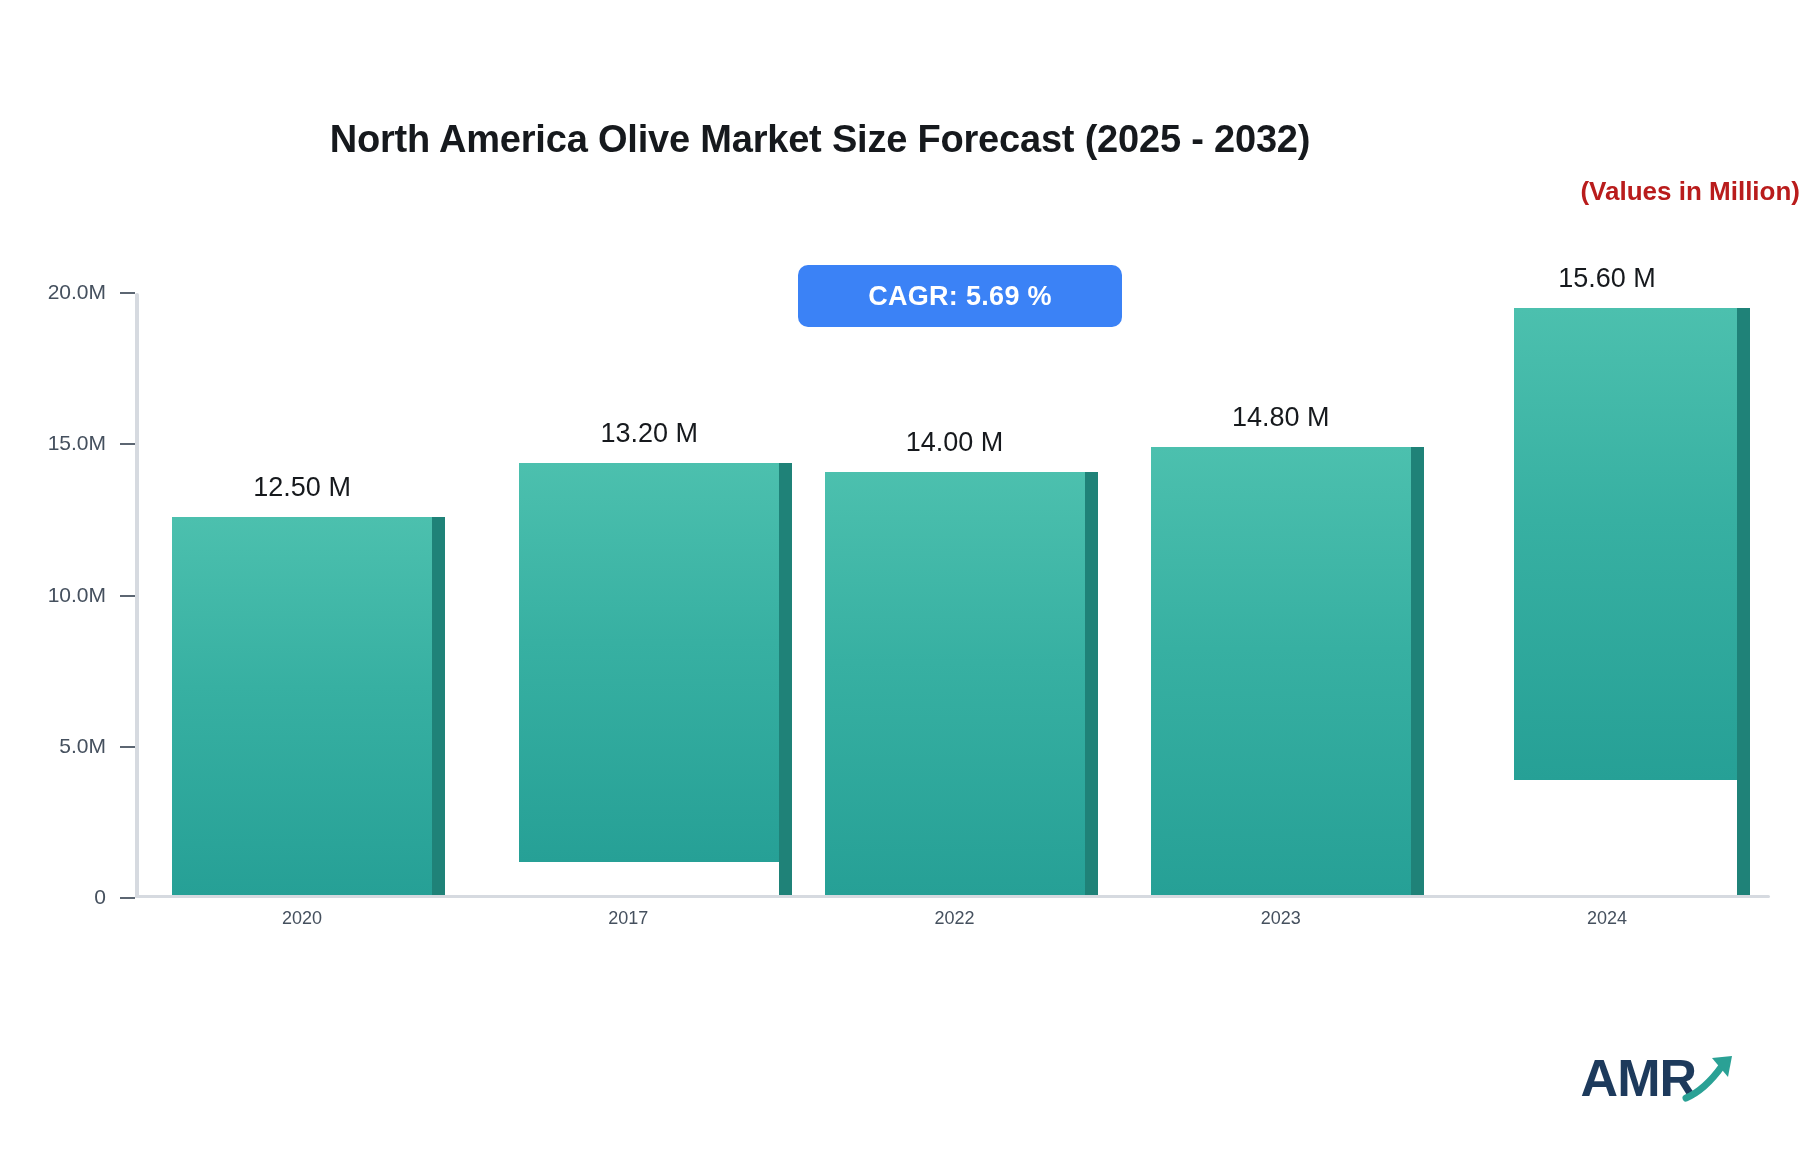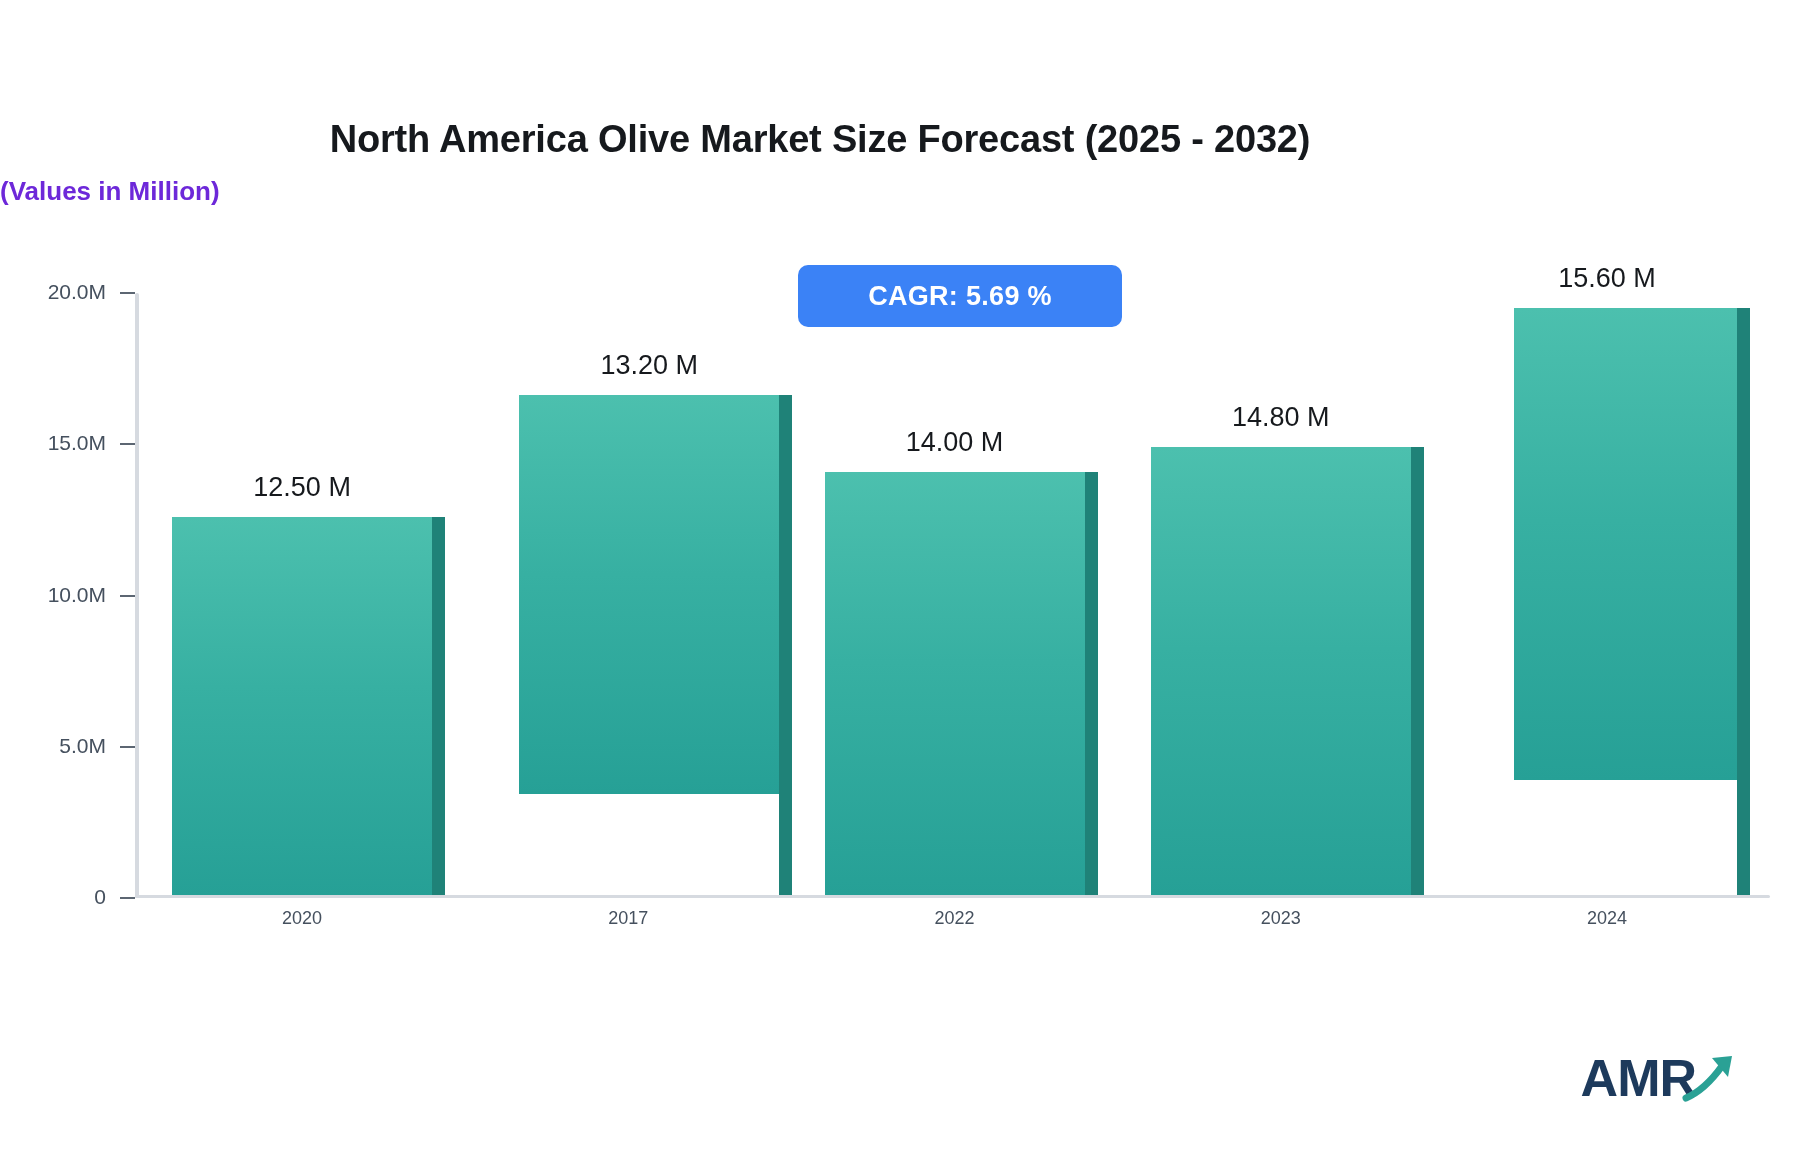--- a/index.html
+++ b/index.html
@@ -23,24 +23,24 @@
     font-size: 38px;
     font-weight: 700;
     color: #16191d;
     letter-spacing: -0.2px;
     font-stretch: condensed;
     white-space: nowrap;
   }
   .subtitle {
     position: absolute;
     top: 176px; left: 0; width: 1800px;
-    text-align: left;
+    text-align: right;
     font-size: 26px;
     font-weight: 700;
-    color: #6d28d9;
+    color: #b91c1c;
     white-space: nowrap;
   }
 
   
   .cagr-badge {
     position: absolute;
     left: 798px; top: 265px;
     width: 324px; height: 62px;
     background: #3b82f6;
     border-radius: 10px;
@@ -207,21 +207,21 @@
       </div>
     <div class="bars" id="bars">
         <div class="bar-slot">
           <div class="bar-wrap" style="height: 378.125px;">
             <div class="bar-face" style="height: 378.125px;"></div>
             <div class="bar-side"></div>
             <div class="bar-label">12.50 M</div>
           </div>
         </div>
         <div class="bar-slot">
-          <div class="bar-wrap" style="height: 500px; margin-left: 42px;">
+          <div class="bar-wrap" style="height: 432px; margin-left: 42px;">
             <div class="bar-face" style="height: 399.3px;"></div>
             <div class="bar-side"></div>
             <div class="bar-label">13.20 M</div>
           </div>
         </div>
         <div class="bar-slot">
           <div class="bar-wrap" style="height: 423.5px;">
             <div class="bar-face" style="height: 423.5px;"></div>
             <div class="bar-side"></div>
             <div class="bar-label">14.00 M</div>

